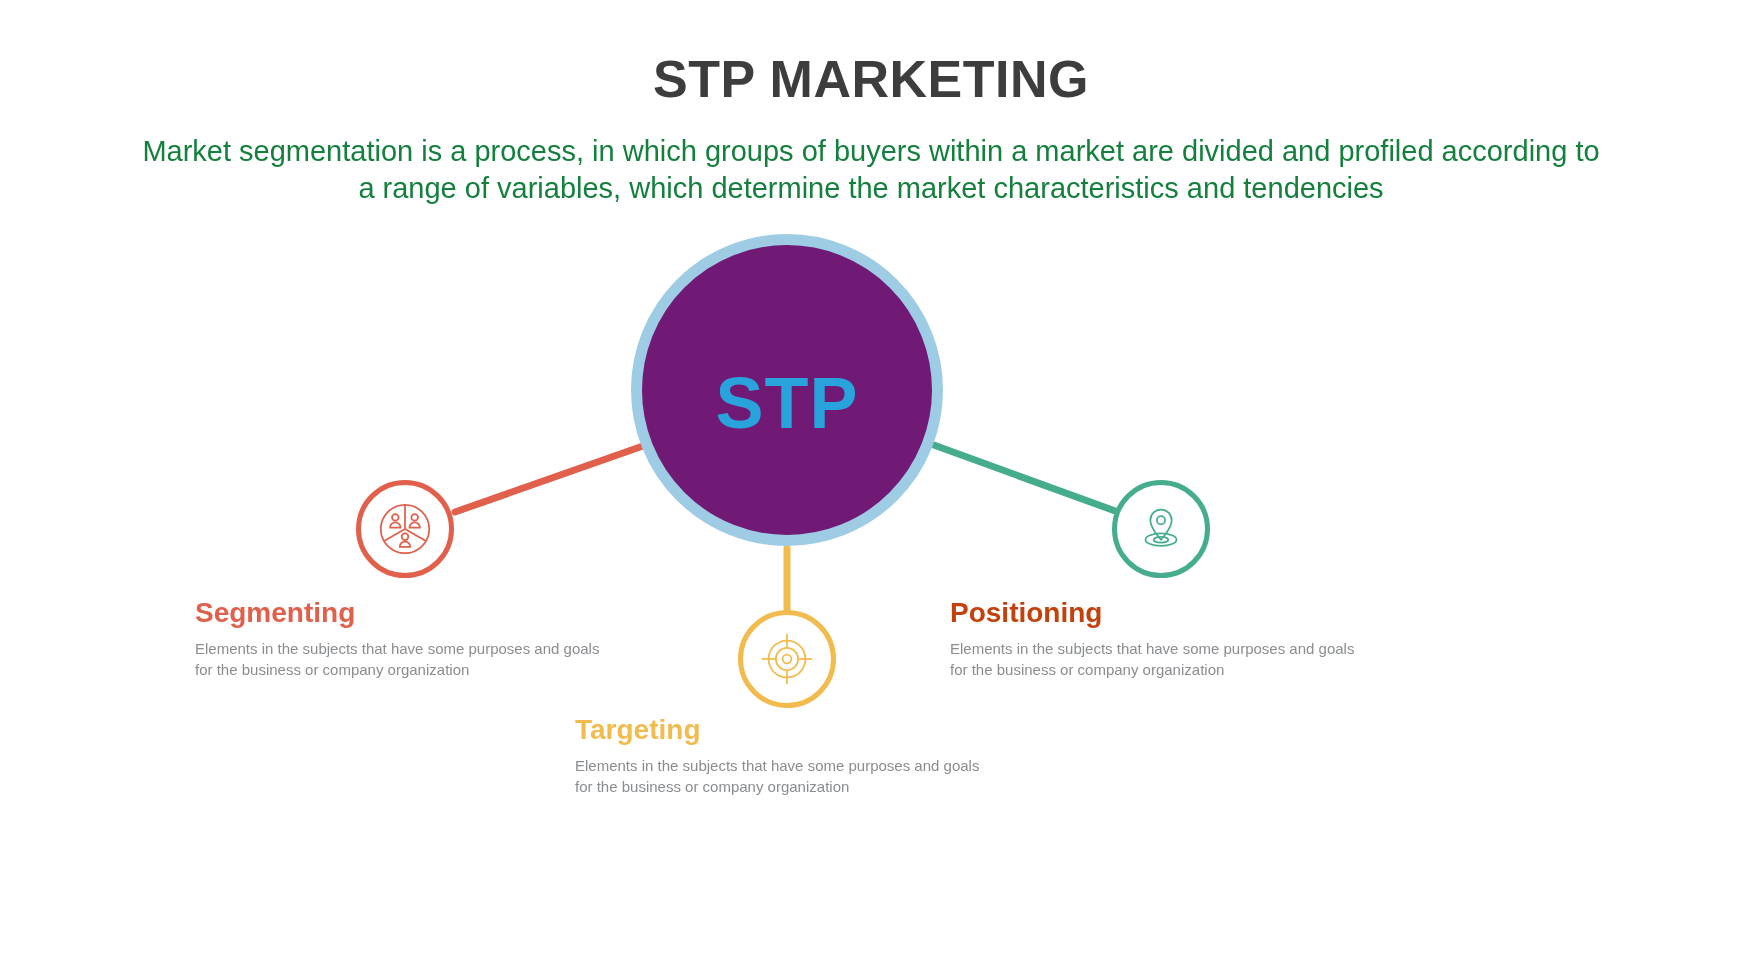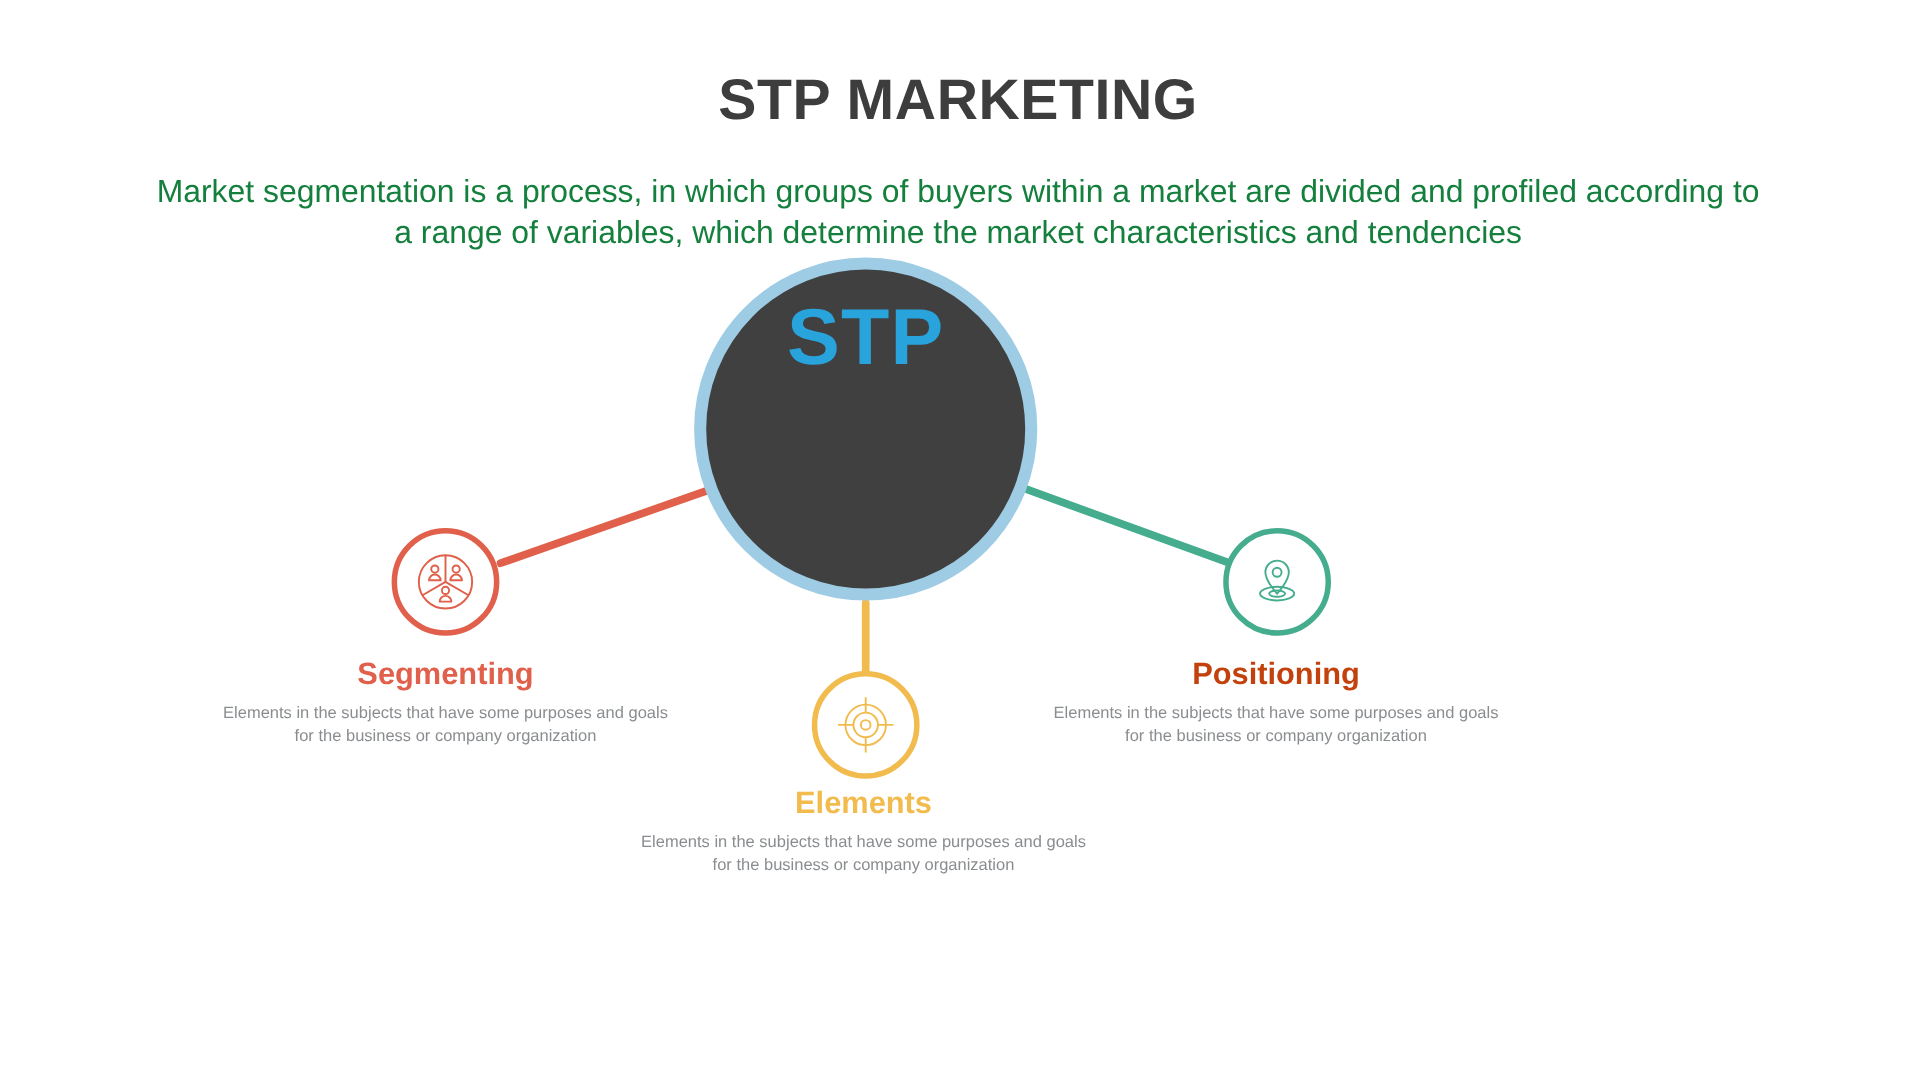--- a/index.html
+++ b/index.html
@@ -22,21 +22,21 @@
 
   
   .header {
     position: absolute;
     top: 0;
     left: 0;
     width: 1742px;
     text-align: center;
   }
   .page-title {
-    margin: 12px;
+    margin: 0;
     padding-top: 52px;
     font-size: 52px;
     font-weight: 700;
     letter-spacing: 0.5px;
     color: #3d3d3d;
     line-height: 1.05;
   }
   .page-subtitle {
     margin: 0 auto;
     padding-top: 26px;
@@ -68,24 +68,24 @@
 
   
   .hub {
     position: absolute;
     left: 631px;
     top: 234px;
     width: 312px;
     height: 312px;
     border-radius: 50%;
     border: 11px solid #9ecce4;
-    background: #404040;
+    background: #701a75;
     box-sizing: border-box;
     display: flex;
-    align-items: flex-start;
+    align-items: center;
     justify-content: center;
   }
   .hub-label {
     font-size: 72px;
     font-weight: 800;
     color: #29a3dc;
     letter-spacing: 1px;
     line-height: 1;
     margin-top: 26px;
   }
@@ -102,21 +102,21 @@
     align-items: center;
     justify-content: center;
   }
   .node-circle.seg  { left: 356px;  top: 480px; border: 5px solid #e0604b; }
   .node-circle.tar  { left: 738px;  top: 610px; border: 5px solid #f2bb4e; }
   .node-circle.pos  { left: 1112px; top: 480px; border: 5px solid #45ad8e; }
 
   
   .node-text {
     position: absolute;
-    text-align: center;
+    text-align: left;
   }
   .node-text.seg  { left: 195px;  top: 596px;  width: 420px; }
   .node-text.tar  { left: 575px;  top: 713px;  width: 420px; }
   .node-text.pos  { left: 950px;  top: 596px;  width: 420px; }
 
   .node-title {
     font-size: 28px;
     font-weight: 700;
     line-height: 1.2;
     margin: 0 0 8px 0;
@@ -186,21 +186,21 @@
           <circle cx="32" cy="32" r="11.5"></circle>
           <circle cx="32" cy="32" r="4.5"></circle>
           <line x1="32" y1="6" x2="32" y2="20.5"></line>
           <line x1="32" y1="43.5" x2="32" y2="58"></line>
           <line x1="6" y1="32" x2="20.5" y2="32"></line>
           <line x1="43.5" y1="32" x2="58" y2="32"></line>
         </g>
       </svg>
     </div>
     <div class="node-text tar">
-      <p class="node-title tar">Elements</p>
+      <p class="node-title tar">Targeting</p>
       <p class="node-desc">Elements in the subjects that have some purposes and goals for the business or company organization</p>
     </div>
 
     <div class="node-circle pos">
       <svg width="62" height="62" viewBox="0 0 64 64">
         <g fill="none" stroke="#45ad8e" stroke-width="1.8">
           <path d="M32 12c-6.1 0-11 4.9-11 11 0 8.3 11 20 11 20s11-11.7 11-20c0-6.1-4.9-11-11-11z"></path>
           <circle cx="32" cy="23" r="4.2"></circle>
           <ellipse cx="32" cy="43" rx="7.5" ry="3"></ellipse>
           <ellipse cx="32" cy="43" rx="16" ry="6.4"></ellipse>

